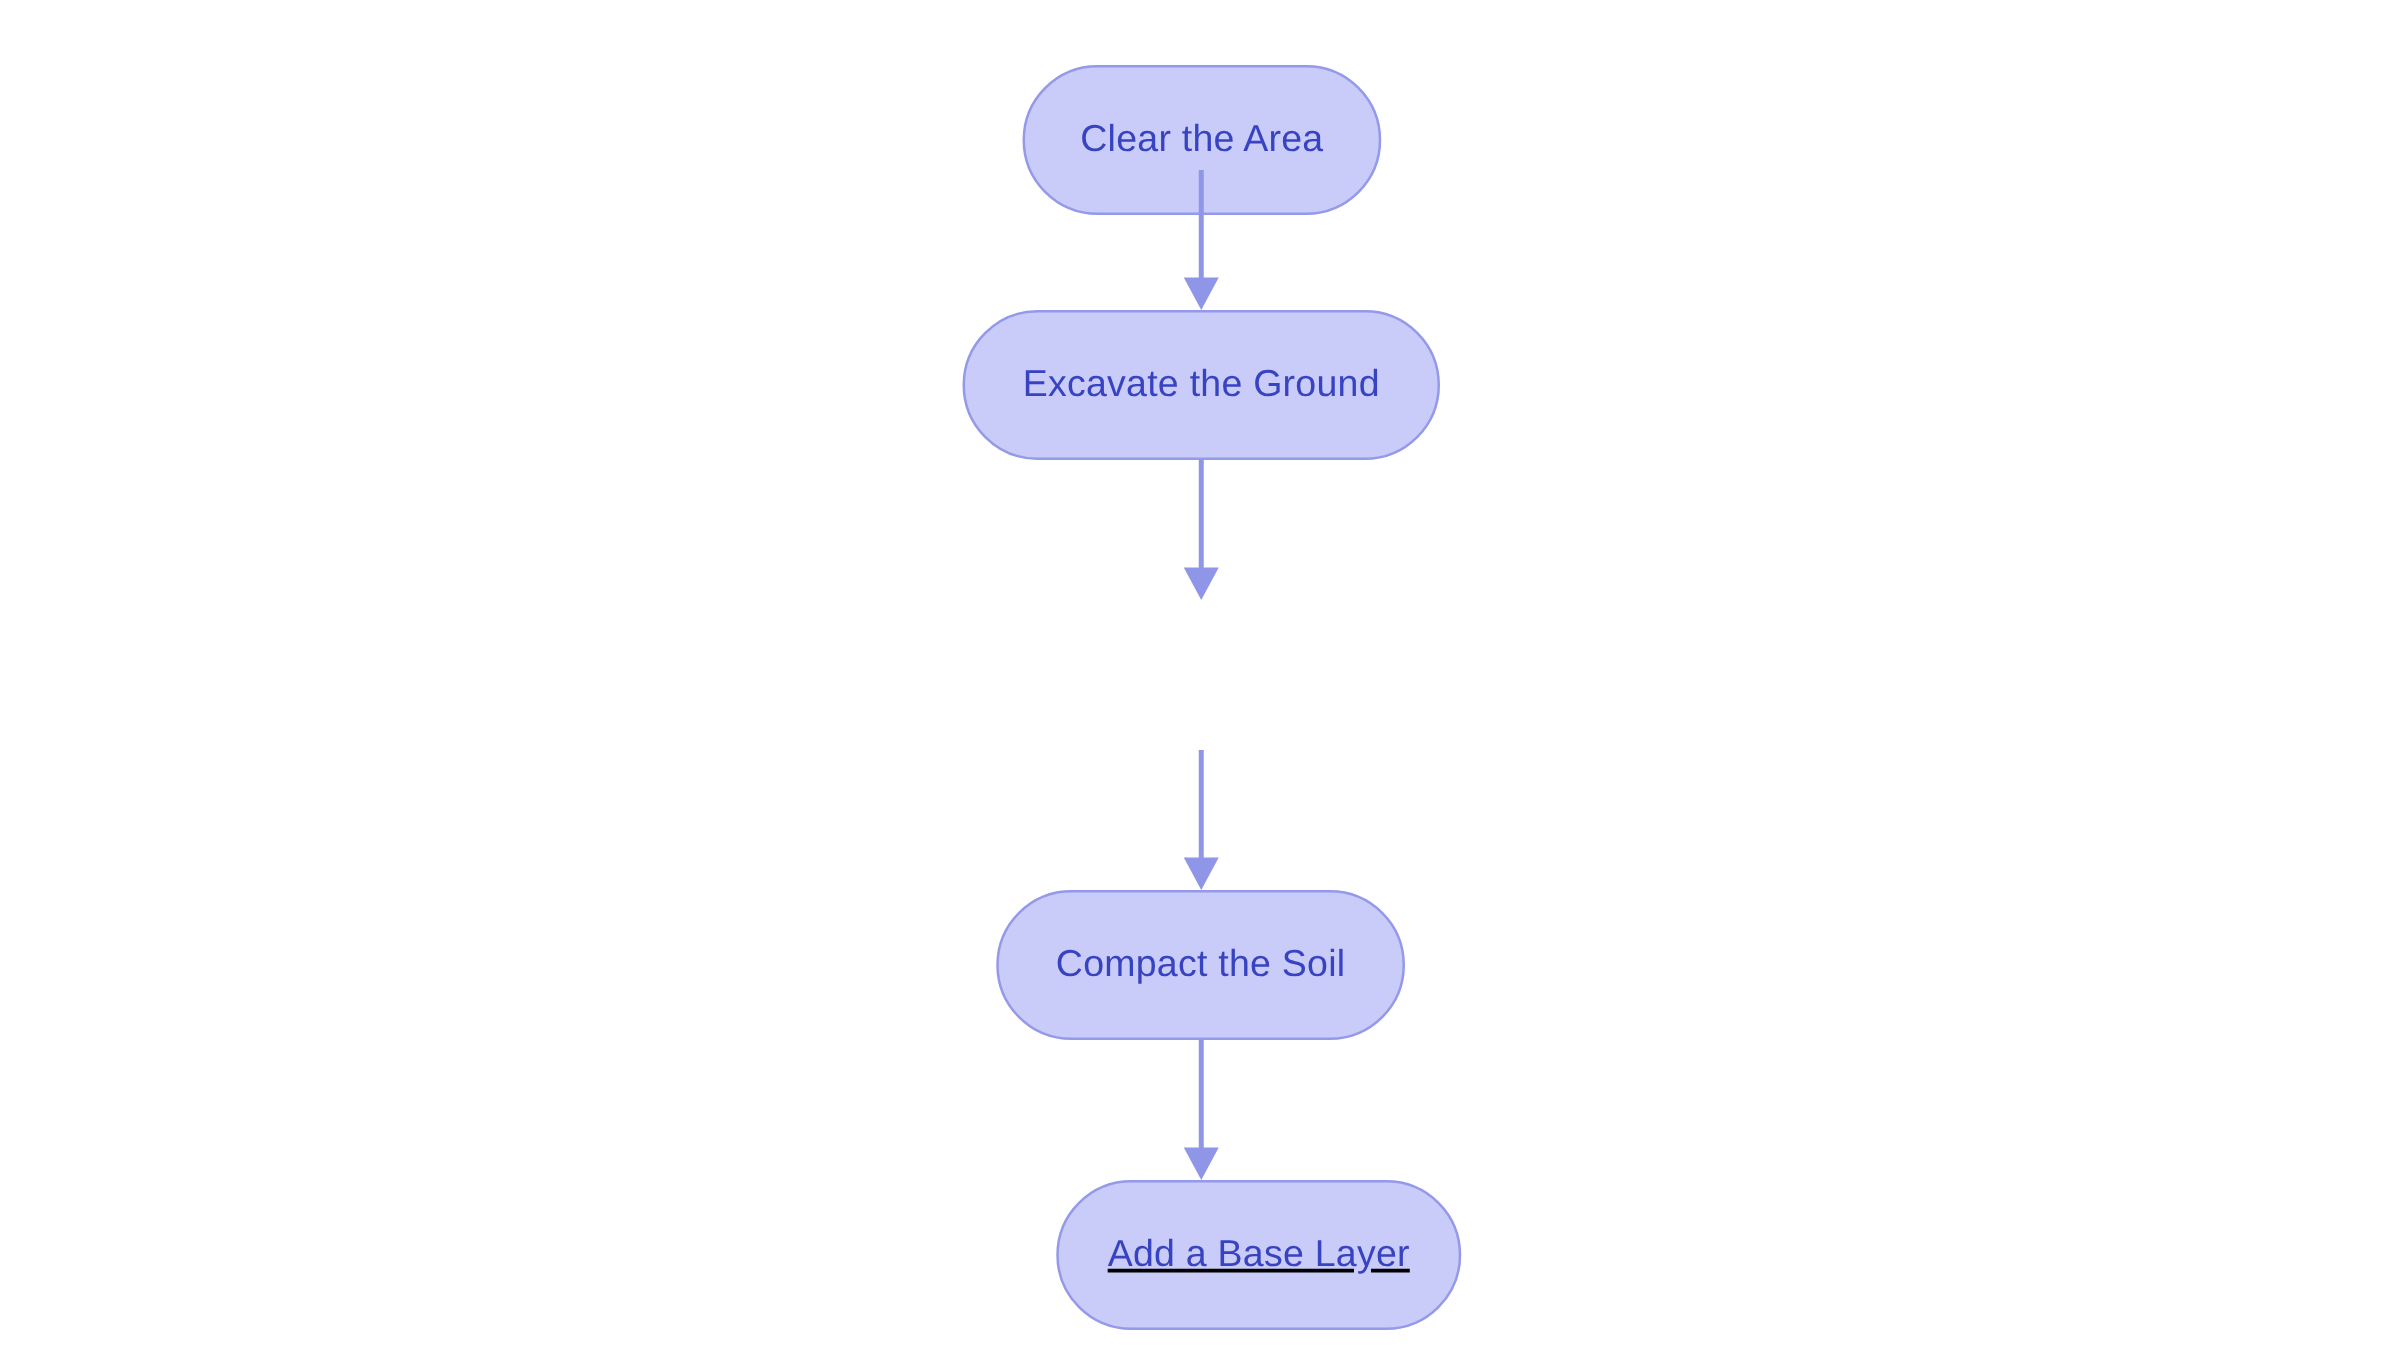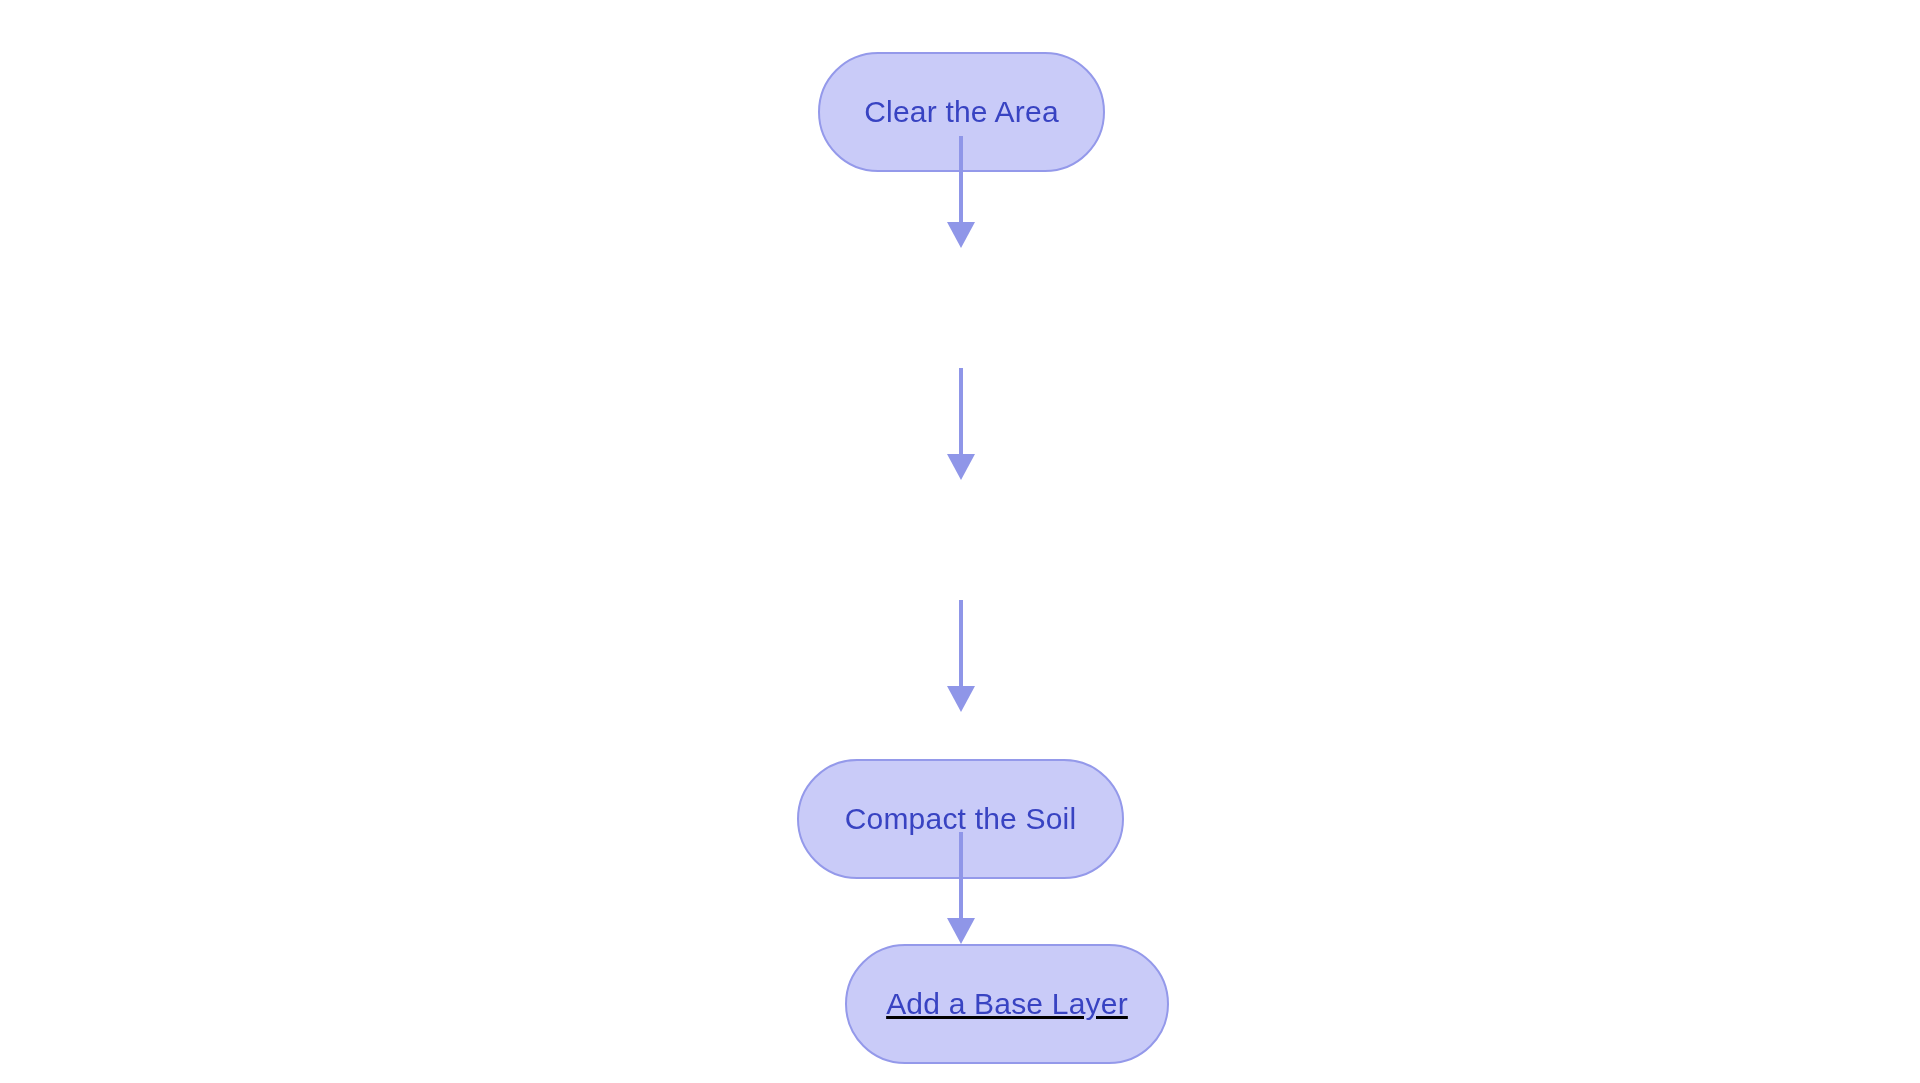--- a/index.html
+++ b/index.html
@@ -63,33 +63,36 @@
 
   <div class="flow-node" style="left:818px; top:16px; width:287px;margin-top:36px;">
     <span class="label">Clear the Area</span>
   </div>
 
   <div>
     <div class="edge-line" style="top:136px; height:88px;"></div>
     <div class="edge-head" style="top:222px;"></div>
   </div>
 
+  <div class="flow-node" style="left:770px; top:248px; width:382px;">
+    <span class="label">Excavate the Ground</span>
+  </div>
 
   <div>
     <div class="edge-line" style="top:368px; height:88px;"></div>
     <div class="edge-head" style="top:454px;"></div>
   </div>
 
 
   <div>
     <div class="edge-line" style="top:600px; height:88px;"></div>
     <div class="edge-head" style="top:686px;"></div>
   </div>
 
-  <div class="flow-node" style="left:797px; top:712px; width:327px;margin-top:47px;">
+  <div class="flow-node" style="left:797px; top:712px; width:327px;">
     <span class="label">Compact the Soil</span>
   </div>
 
   <div>
     <div class="edge-line" style="top:832px; height:88px;"></div>
     <div class="edge-head" style="top:918px;"></div>
   </div>
 
   <div class="flow-node" style="left:845px; top:944px; width:324px;text-decoration:underline;">
     <span class="label">Add a Base Layer</span>

